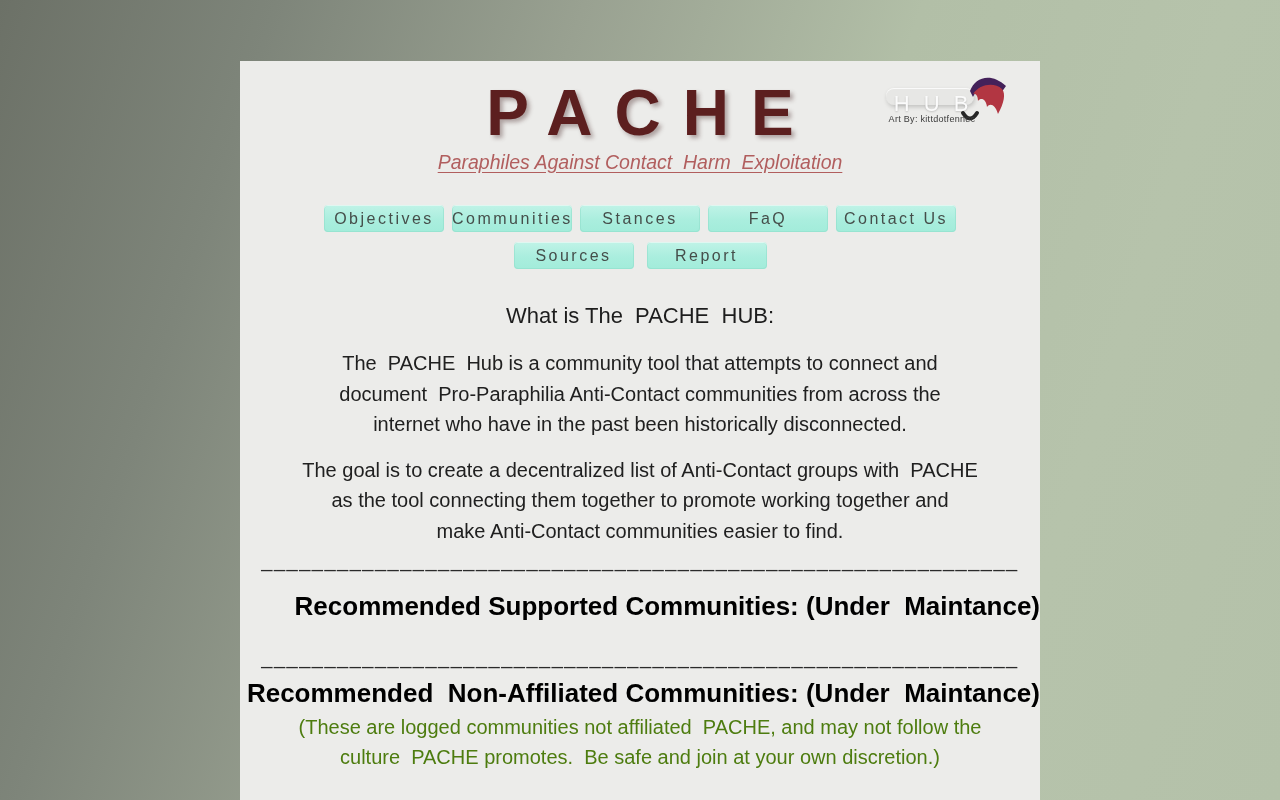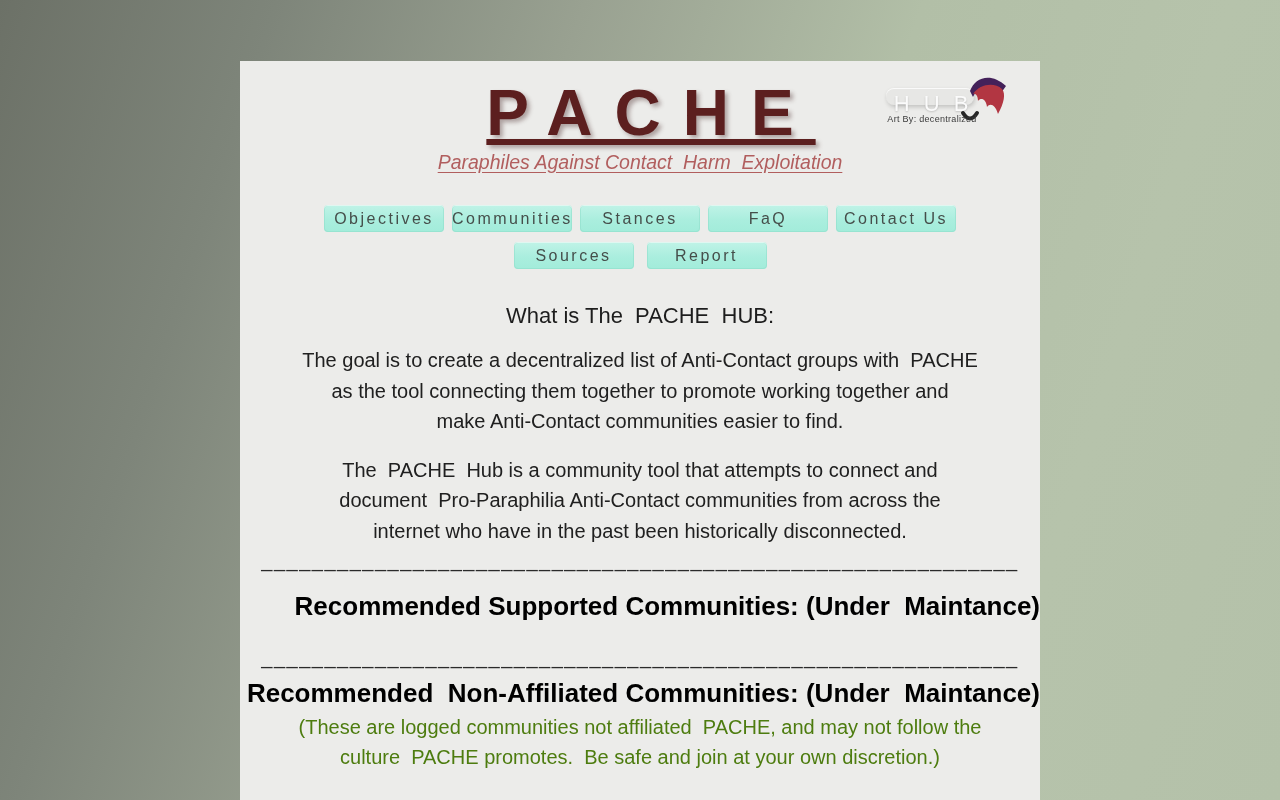--- a/index.html
+++ b/index.html
@@ -19,21 +19,20 @@
   }
   .site-header { position: relative; height: 66px; }
   .site-title {
     font-size: 64px;
     font-weight: bold;
     line-height: 60px;
     letter-spacing: 22px;
     text-indent: 22px;
     color: #5c1f1f;
     text-shadow: 3px 3px 4px rgba(70, 40, 40, 0.38);
-    text-decoration: underline;
   }
   .hub { position: absolute; top: -5px; left: 646px; width: 140px; height: 62px; }
   .hub-box {
     position: absolute; left: 0; top: 10px;
     width: 88px; height: 17px;
     background: #e7e7e5;
     border-radius: 8px;
     box-shadow: 1px 2px 4px rgba(0,0,0,0.18), inset 0 1px 0 rgba(255,255,255,0.8);
     color: #fbfbfb;
     font-size: 22px;
@@ -126,21 +125,21 @@
     <header class="site-header">
       <h1 class="site-title">PACHE</h1>
 
       <div class="hub">
         <div class="hub-box">H U B</div>
         <svg class="bat-svg" width="48" height="52" viewBox="0 0 48 52">
           <path d="M10,18 C15,4 31,-1 46,13 L41,20 C30,10 19,11 13,24 Z" fill="#44215a"></path>
           <path d="M13,21 C20,11 34,9 42,16 C46,21 44,30 38,41 C35,31 30,30 27,34 C26,26 21,24 18,28 C18,22 15,20 13,21 Z" fill="#b23642"></path>
           <path d="M3,40 Q10,51 17,40" fill="none" stroke="#262626" stroke-width="4" stroke-linecap="round"></path>
         </svg>
-        <div class="art-credit">Art By: decentralized</div>
+        <div class="art-credit">Art By: kittdotfennec</div>
       </div>
     </header>
 
     <a class="subtitle">Paraphiles Against Contact  Harm  Exploitation</a>
 
     <nav>
       <div class="nav-row nav-row-1">
         <button class="nav-btn">Objectives</button>
         <button class="nav-btn">Communities</button>
         <button class="nav-btn">Stances</button>
@@ -148,26 +147,26 @@
         <button class="nav-btn">Contact Us</button>
       </div>
       <div class="nav-row nav-row-2">
         <button class="nav-btn">Sources</button>
         <button class="nav-btn">Report</button>
       </div>
     </nav>
 
     <section>
       <h2 class="intro-heading">What is The  PACHE  HUB:</h2>
+      <p class="body-para">The  PACHE  Hub is a community tool that attempts to connect and
+document  Pro-Paraphilia Anti-Contact communities from across the
+internet who have in the past been historically disconnected.</p>
       <p class="body-para second">The goal is to create a decentralized list of Anti-Contact groups with  PACHE
 as the tool connecting them together to promote working together and
 make Anti-Contact communities easier to find.</p>
-      <p class="body-para">The  PACHE  Hub is a community tool that attempts to connect and
-document  Pro-Paraphilia Anti-Contact communities from across the
-internet who have in the past been historically disconnected.</p>
     </section>
 
     <div class="divider">____________________________________________________________</div>
 
     <h2 class="section-heading">Recommended Supported Communities: (Under  Maintance)</h2>
 
     <div class="divider second">____________________________________________________________</div>
 
     <h2 class="section-heading nonaff">Recommended  Non-Affiliated Communities: (Under  Maintance)</h2>
     <p class="note">(These are logged communities not affiliated  PACHE, and may not follow the

